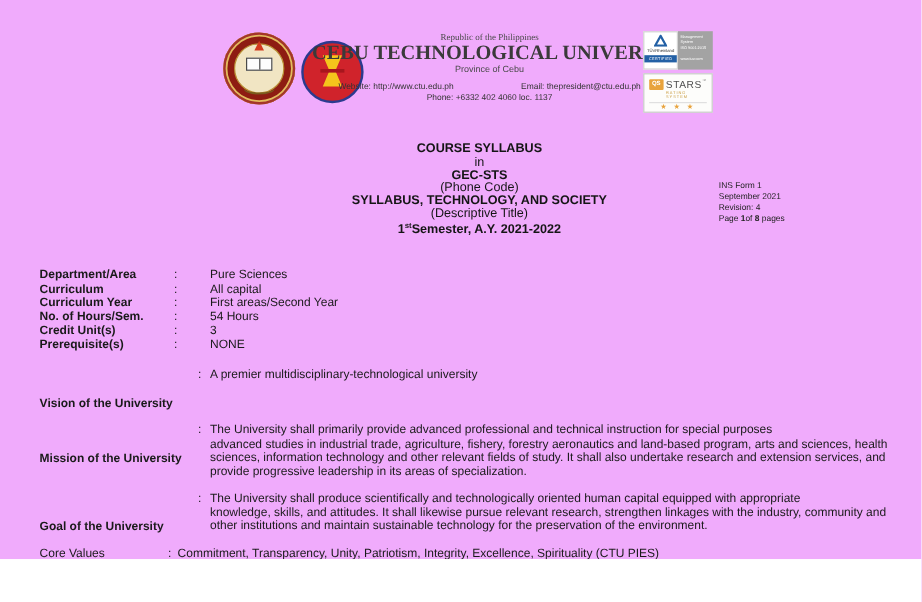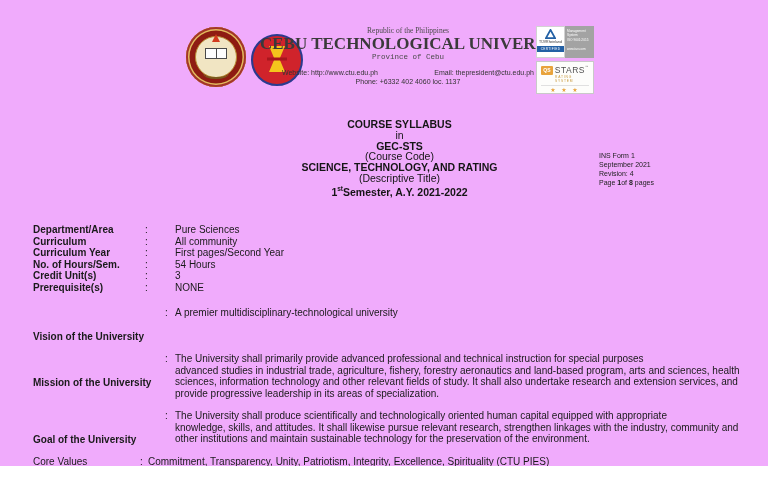--- a/index.html
+++ b/index.html
@@ -18,21 +18,21 @@
   .seal-laurel{position:absolute;left:50%;bottom:8px;transform:translateX(-50%);width:26px;height:9px;
         border-bottom:2px solid #7a5a1d;border-radius:50%;}
 
   .asean{position:absolute;left:251px;top:34px;width:52px;height:52px;border-radius:50%;
         background:#d0232b;border:2px solid #2b3a8f;box-sizing:border-box;overflow:hidden;}
 
   .header-text{position:absolute;left:260px;top:26px;width:296px;text-align:center;}
   .republic{font-family:"Liberation Serif",serif;font-size:7.5px;color:#4a4a4a;line-height:9px;}
   .univ-name{font-family:"Liberation Serif",serif;font-size:17px;font-weight:bold;color:#3a3a3a;
         line-height:18px;white-space:nowrap;}
-  .province{font-family:Liberation Mono, monospace;font-size:7.5px;color:#4a4a4a;line-height:9px;}
+  .province{font-family:Liberation Sans, sans-serif;font-size:7.5px;color:#4a4a4a;line-height:9px;}
   .contact{width:252px;margin:6px auto 0;display:flex;justify-content:space-between;
         font-size:7px;color:#333;line-height:9px;}
   .phone{font-size:7px;color:#333;line-height:9px;text-align:center;}
 
   .tuv{position:absolute;left:536px;top:26px;width:58px;height:32px;display:flex;}
   .tuv-left{width:29px;background:#ffffff;border:1px solid #d2d2d2;box-sizing:border-box;
         display:flex;flex-direction:column;align-items:center;justify-content:flex-start;padding-top:2px;}
   .tuv-brand{font-size:3.5px;color:#333;line-height:4px;margin-top:1px;}
   .tuv-strip{margin-top:2px;width:100%;height:6px;background:#2360a5;color:#fff;font-size:3.2px;
         line-height:6px;text-align:center;letter-spacing:0.3px;}
@@ -123,22 +123,22 @@
     </div>
     <div class="qs-rating">RATING SYSTEM</div>
     <div class="qs-div"></div>
     <div class="qs-stars">★ ★ ★</div>
   </div>
 
   <div class="title-block">
     <div class="b">COURSE SYLLABUS</div>
     <div>in</div>
     <div class="b">GEC-STS</div>
-    <div>(Course Code)</div>
-    <div class="b">SCIENCE, TECHNOLOGY, AND RATING</div>
+    <div>(Phone Code)</div>
+    <div class="b">SYLLABUS, TECHNOLOGY, AND SOCIETY</div>
     <div>(Descriptive Title)</div>
     <div class="b"><span>1</span><sup>st</sup><span>Semester, A.Y. 2021-2022</span></div>
   </div>
 
   <div class="ins">
     <div>INS Form 1</div>
     <div>September  2021</div>
     <div>Revision: 4</div>
     <div><span>Page </span><b>1</b><span>of </span><b>8</b><span> pages</span></div>
   </div>
@@ -146,26 +146,26 @@
   <div class="body">
 
     <div class="kv">
       <span class="lbl">Department/Area</span>
       <span class="colon">:</span>
       <span class="val">Pure Sciences</span>
     </div>
     <div class="kv">
       <span class="lbl">Curriculum</span>
       <span class="colon">:</span>
-      <span class="val">All community</span>
+      <span class="val">All capital</span>
     </div>
     <div class="kv">
       <span class="lbl">Curriculum Year</span>
       <span class="colon">:</span>
-      <span class="val">First pages/Second Year</span>
+      <span class="val">First areas/Second Year</span>
     </div>
     <div class="kv">
       <span class="lbl">No. of Hours/Sem.</span>
       <span class="colon">:</span>
       <span class="val">54 Hours</span>
     </div>
     <div class="kv">
       <span class="lbl">Credit Unit(s)</span>
       <span class="colon">:</span>
       <span class="val">3</span>

